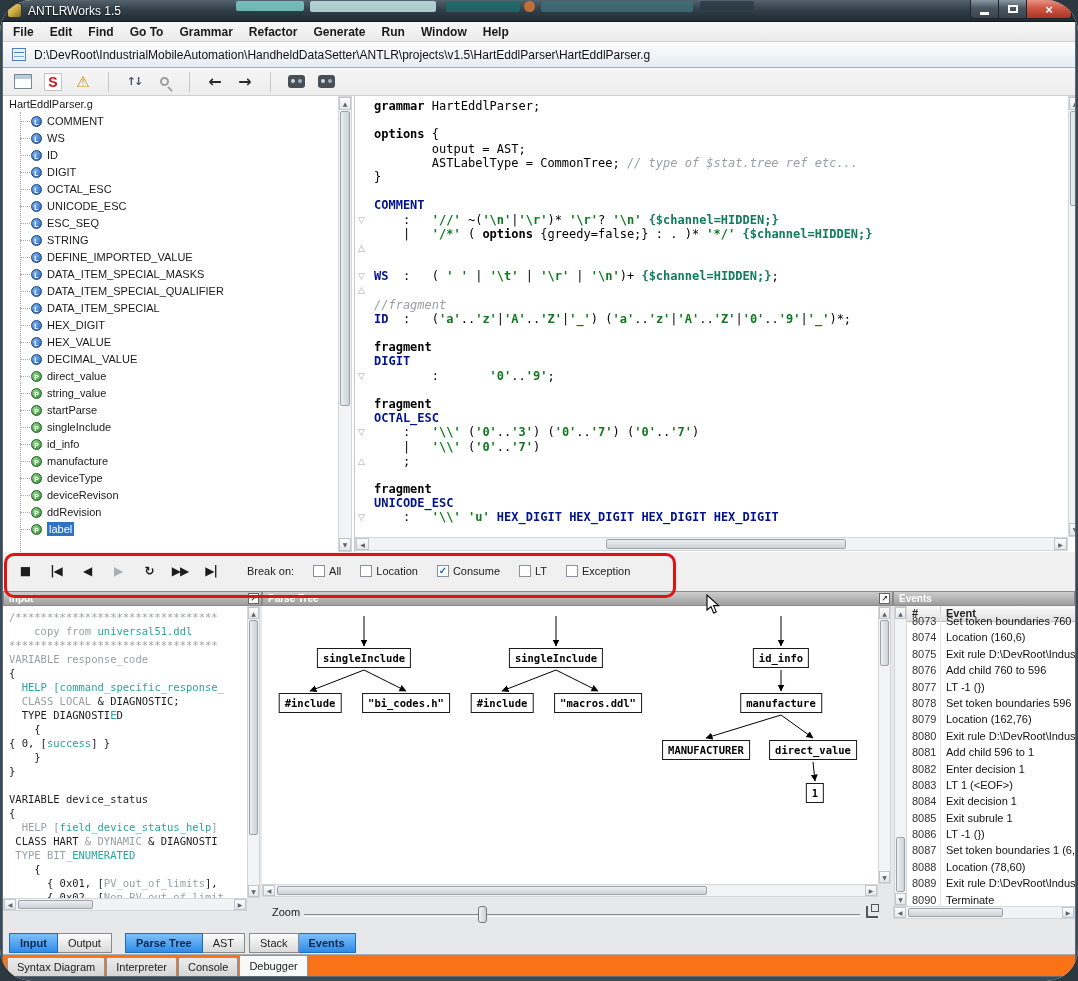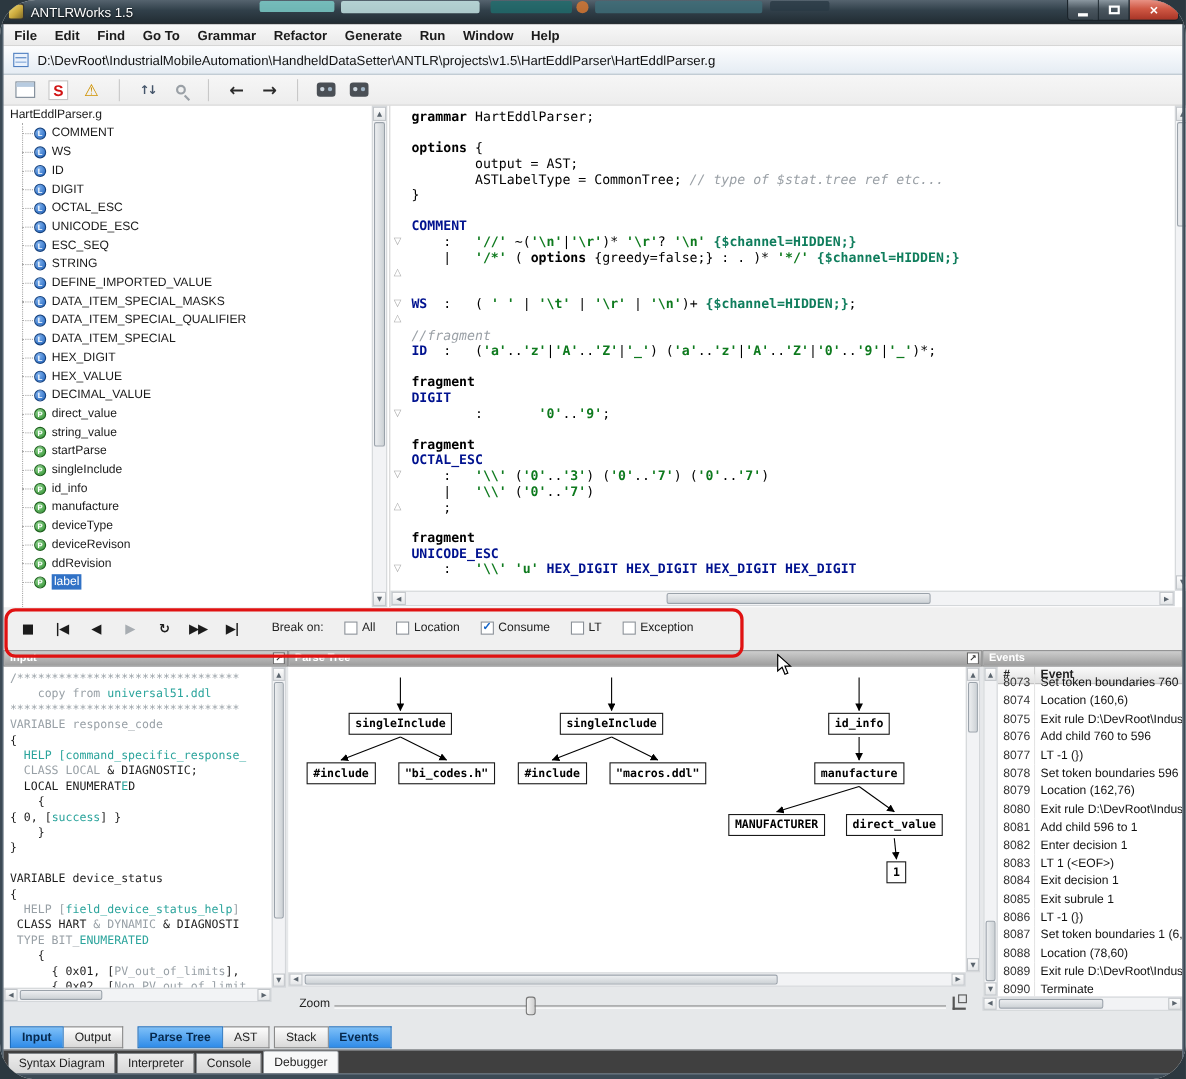--- a/index.html
+++ b/index.html
@@ -147,21 +147,21 @@
   .evt-row .c2 { flex:1; padding-left:5px; white-space:nowrap; overflow:hidden; }
   .evt-row.partial { margin-top:-9px; }
 
   
   .togglerow { position:absolute; left:3px; right:3px; top:930px; height:24px; background:#e6e8ea; z-index:3; }
   .tg-group { position:absolute; top:3px; display:flex; }
   .tg-btn { height:20px; padding:0 10px; font-size:11px; line-height:18px; border:1px solid #8a8a8a;
     background:linear-gradient(#fdfdfd,#d9d9d9); color:#222; }
   .tg-btn + .tg-btn { border-left:none; }
   .tg-btn.active { background:linear-gradient(#7ec0f8,#2f8be8); border-color:#1d6ebe; color:#06294d; font-weight:bold; }
-  .tabstrip { position:absolute; left:3px; right:3px; top:954px; height:22px; background:#404040;
+  .tabstrip { position:absolute; left:3px; right:3px; top:954px; height:22px; background:#f97316;
     border-top:1px solid #a8acb0; display:flex; align-items:flex-end; padding-left:4px; z-index:3; }
   .tab { height:19px; padding:0 9px; font-size:11px; line-height:18px; border:1px solid #8f959a; border-bottom:none;
     background:linear-gradient(#ececec,#d6d6d6); color:#222; margin-right:1px; border-radius:2px 2px 0 0; }
   .tab.active { height:21px; background:#f8f9f9; line-height:20px; }
 
   
   .cursor { position:absolute; left:706px; top:594px; z-index:50; pointer-events:none; }
 </style>
 </head>
 <body>
@@ -371,21 +371,21 @@
   <div class="content"></div>
 
   <div class="input-content" id="input-content">
       <div class="in-line"><span class="ig">/********************************</span></div>
       <div class="in-line"><span class="ig">    copy from </span><span class="it">universal51.ddl</span></div>
       <div class="in-line"><span class="ig">*********************************</span></div>
       <div class="in-line"><span class="ig">VARIABLE response_code</span></div>
       <div class="in-line"><span class="idk">{</span></div>
       <div class="in-line"><span class="it">  HELP [command_specific_response_</span></div>
       <div class="in-line"><span class="ig">  CLASS LOCAL </span><span class="idk">&amp; DIAGNOSTIC;</span></div>
-      <div class="in-line"><span class="idk">  LOCAL ENUMERAT</span><span class="it">E</span><span class="idk">D</span></div>
+      <div class="in-line"><span class="idk">  TYPE DIAGNOSTI</span><span class="it">E</span><span class="idk">D</span></div>
       <div class="in-line"><span class="idk">    {</span></div>
       <div class="in-line"><span class="idk">{ 0, [</span><span class="it">success</span><span class="idk">] }</span></div>
       <div class="in-line"><span class="idk">    }</span></div>
       <div class="in-line"><span class="idk">}</span></div>
       <div class="in-line"></div>
       <div class="in-line"><span class="idk">VARIABLE device_status</span></div>
       <div class="in-line"><span class="idk">{</span></div>
       <div class="in-line"><span class="ig">  HELP [</span><span class="it">field_device_status_help</span><span class="ig">]</span></div>
       <div class="in-line"><span class="idk"> CLASS HART </span><span class="ig">&amp; DYNAMIC </span><span class="idk">&amp; DIAGNOSTI</span></div>
       <div class="in-line"><span class="ig"> TYPE BIT_</span><span class="it">ENUMERATED</span></div>

